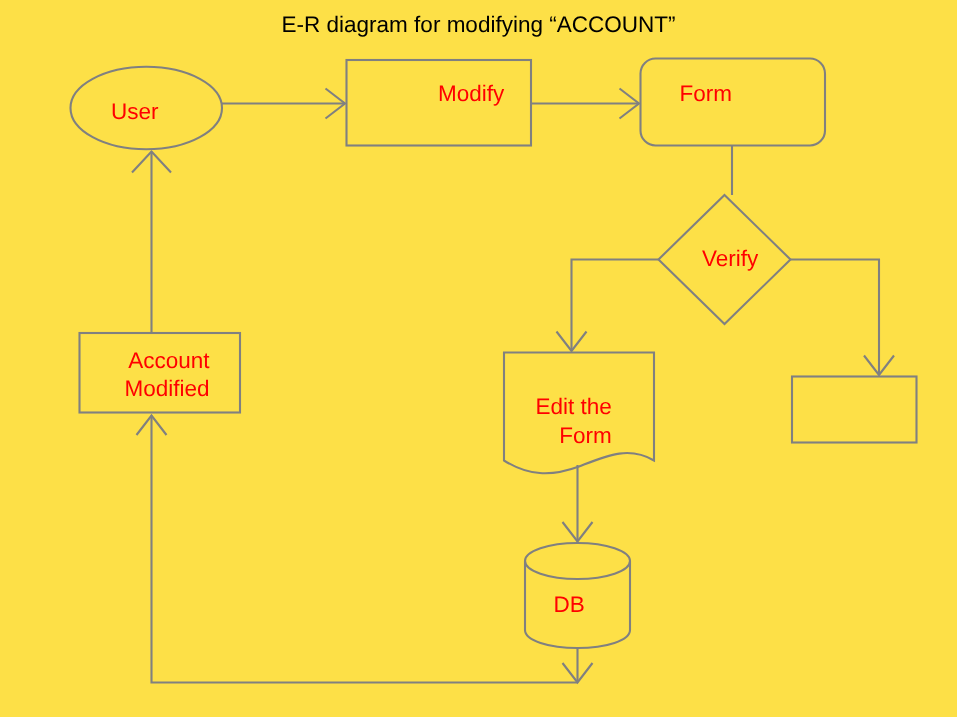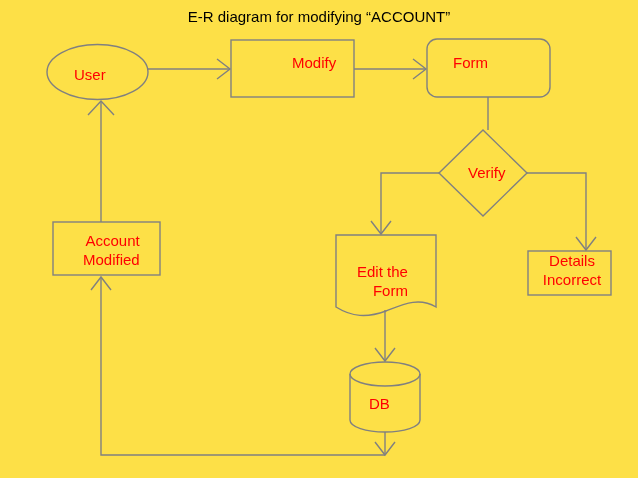--- a/index.html
+++ b/index.html
@@ -132,17 +132,15 @@
   </svg>
 
   <div class="node-label lbl-user">User</div>
   <div class="node-label lbl-modify">Modify</div>
   <div class="node-label lbl-bank">Form</div>
   <div class="node-label lbl-verify">Verify</div>
   <div class="node-label lbl-account">Account
 Modified</div>
   <div class="node-label lbl-edit">Edit the
 Form</div>
-  <div class="node-label lbl-details">Details
-Incorrect</div>
   <div class="node-label lbl-db">DB</div>
 
 </div>
 
 </body></html>

